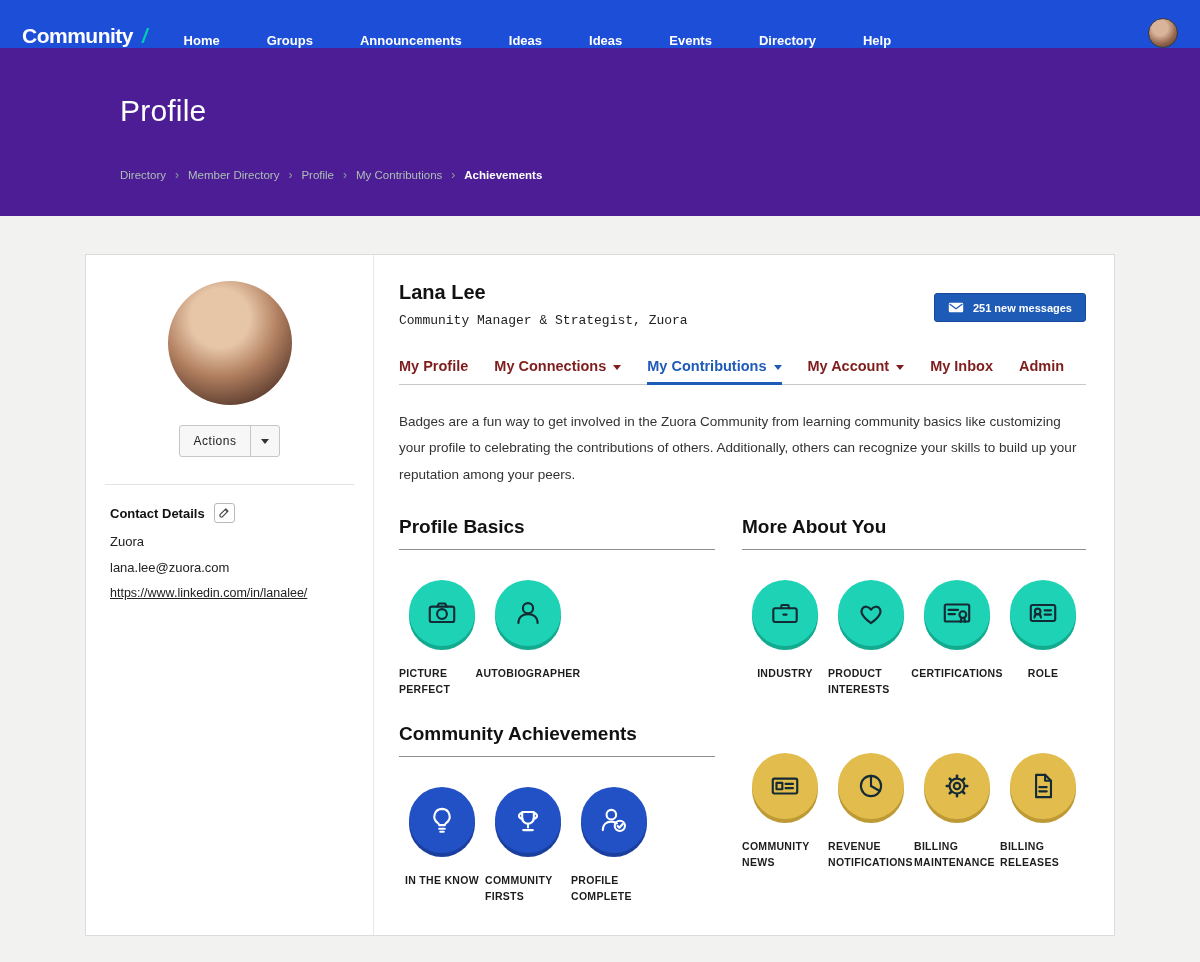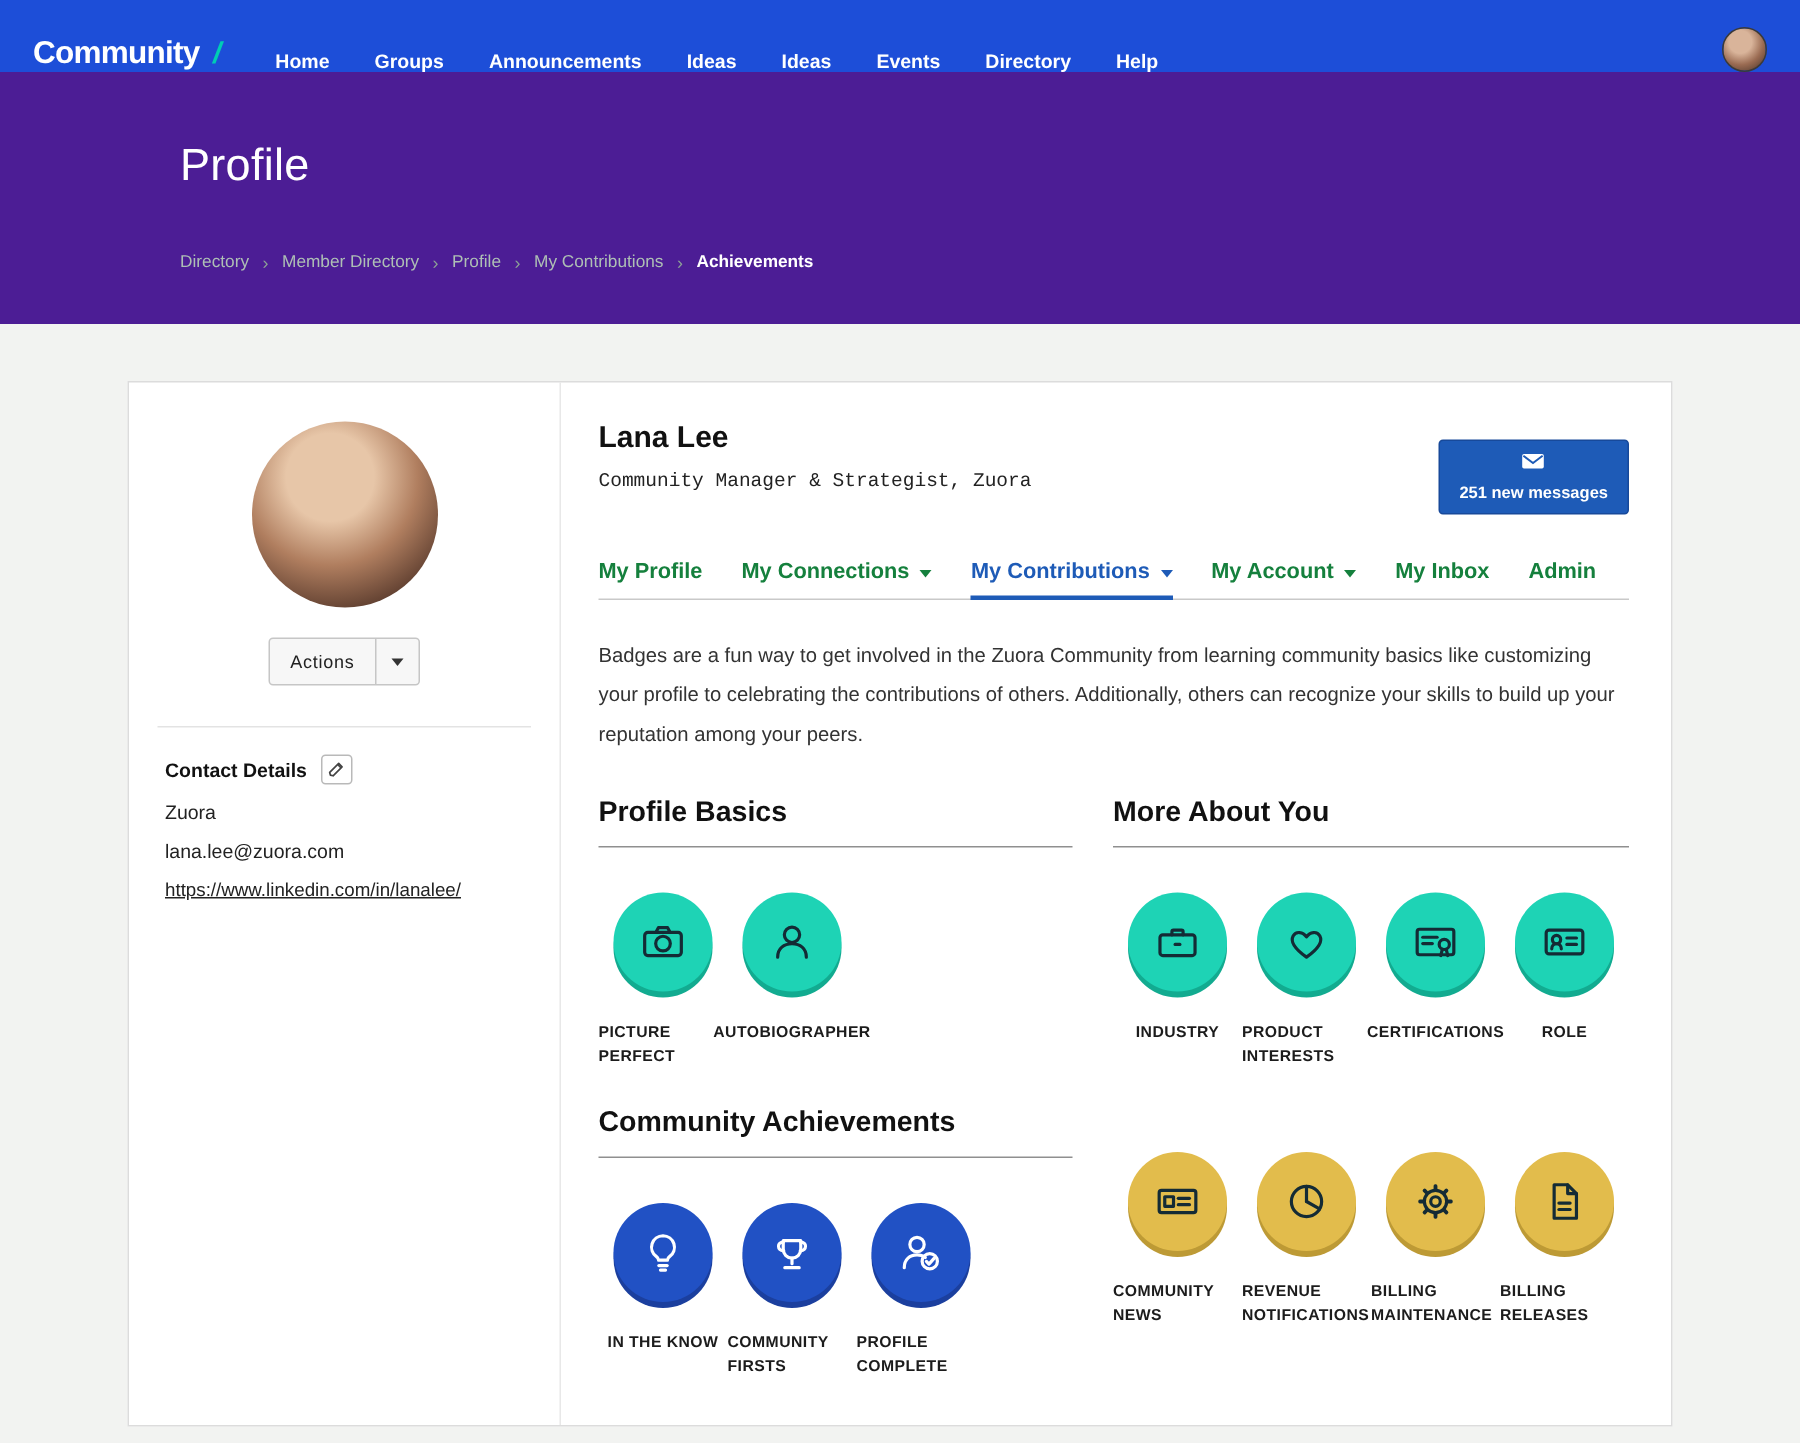--- a/index.html
+++ b/index.html
@@ -3,21 +3,21 @@
 <meta charset="utf-8">
 <style>
   * { margin:0; padding:0; box-sizing:border-box; }
   body { font-family:"Liberation Sans", sans-serif; background:#ffffff; width:1200px; }
 
   
   .topbar { height:48px; background:#1d4ed8; display:flex; align-items:flex-end; padding:0 22px; }
   .brand { display:flex; align-items:baseline; cursor:pointer; }
   .brand-text { color:#fff; font-size:21px; font-weight:bold; letter-spacing:-0.5px; }
   .brand-slash { color:#00cdb4; font-size:20px; font-weight:bold; margin-left:9px; font-style:italic; }
-  .topnav { display:flex; gap:30px; margin-left:36px; }
+  .topnav { display:flex; gap:47px; margin-left:36px; }
   .nav-item { color:#fff; font-size:13px; font-weight:bold; text-decoration:none; cursor:pointer; }
   .topbar-avatar { margin-left:auto; width:30px; height:30px; border-radius:50%;
     background:radial-gradient(circle at 40% 32%, #d9b49a 0 30%, #9a6b52 60%, #402e26 100%);
     border:1px solid #3a3a3a; cursor:pointer; }
 
   
   .hero { background:#4c1d95; padding:46px 120px 34px; }
   .hero-title { color:#fff; font-size:30px; font-weight:400; letter-spacing:0.2px; }
   .breadcrumb { margin-top:40px; display:flex; align-items:center; gap:9px; font-size:11.5px; }
   .crumb { color:#aebfb5; text-decoration:none; cursor:pointer; }
@@ -42,24 +42,24 @@
   .contact-title { font-size:13px; font-weight:bold; color:#111; }
   .edit-btn { width:21px; height:20px; border:1px solid #b9b9b9; border-radius:3px; background:#fff; display:flex; align-items:center; justify-content:center; cursor:pointer; color:#444; }
   .contact-line { font-size:13px; color:#222; margin-top:11px; }
   .contact-link { display:inline-block; font-size:12.5px; color:#222; text-decoration:underline; margin-top:11px; cursor:pointer; word-break:break-all; }
 
   
   .card-right { flex:1; padding:26px 28px 30px 25px; }
   .profile-head { display:flex; justify-content:space-between; align-items:flex-start; }
   .member-name { font-size:20px; font-weight:bold; color:#111; }
   .member-role { font-size:13px; color:#222; margin-top:9px;font-family:Liberation Mono, monospace; }
-  .messages-btn { margin-top:12px; display:flex; align-items:center; gap:9px; background:#1e5bb7; border:1px solid #17499a; border-radius:3px; color:#fff; font-family:inherit; font-size:11px; font-weight:bold; padding:7px 13px; cursor:pointer;flex-direction:column; }
+  .messages-btn { margin-top:12px; display:flex; align-items:center; gap:9px; background:#1e5bb7; border:1px solid #17499a; border-radius:3px; color:#fff; font-family:inherit; font-size:11px; font-weight:bold; padding:7px 13px; cursor:pointer; }
 
   .tabs { margin-top:24px; display:flex; gap:26px; border-bottom:1px solid #c9c9c9; }
-  .tab { position:relative; font-size:14.5px; font-weight:bold; color:#15803d; padding:6px 0 10px; cursor:pointer; display:flex; align-items:center; gap:7px; }
+  .tab { position:relative; font-size:14.5px; font-weight:bold; color:#7f1d1d; padding:6px 0 10px; cursor:pointer; display:flex; align-items:center; gap:7px; }
   .tab .caret { margin-top:2px; }
   .tab.active { color:#1e5bb7; }
   .tab.active::after { content:""; position:absolute; left:0; right:0; bottom:-1px; height:3px; background:#1e5bb7; }
 
   .intro { margin-top:24px; font-size:13.5px; line-height:1.95; color:#333; }
 
   .sections { margin-top:28px; display:grid; grid-template-columns:1fr 1fr; column-gap:27px; row-gap:26px; }
   .section-title { font-size:19px; font-weight:bold; color:#111; padding-bottom:11px; border-bottom:1px solid #8f8f8f; }
   .badge-row { margin-top:30px; display:flex; align-items:flex-start; }
   .badge { width:86px; display:flex; flex-direction:column; align-items:center; cursor:pointer; }

